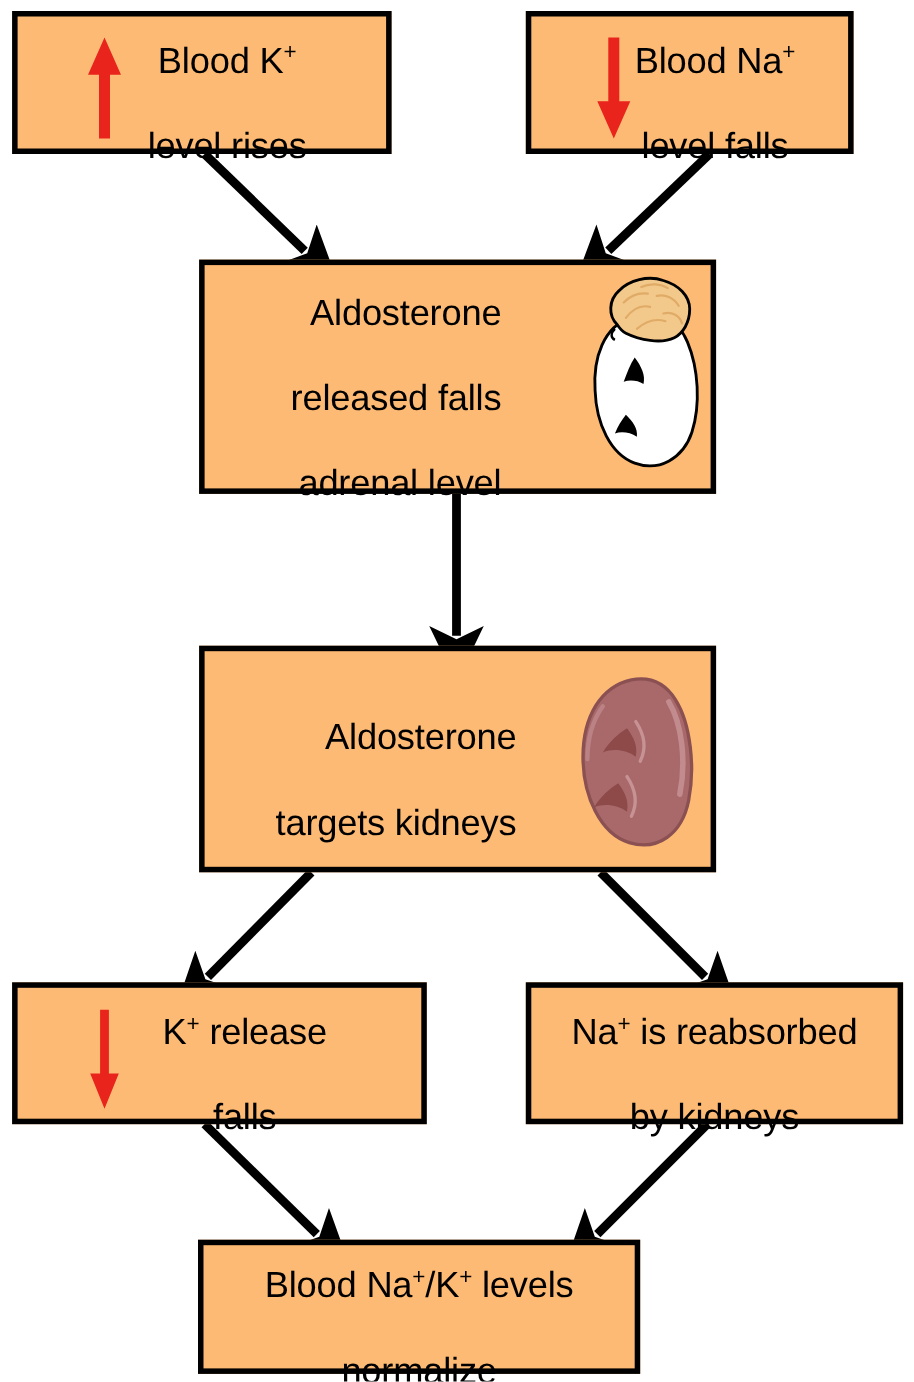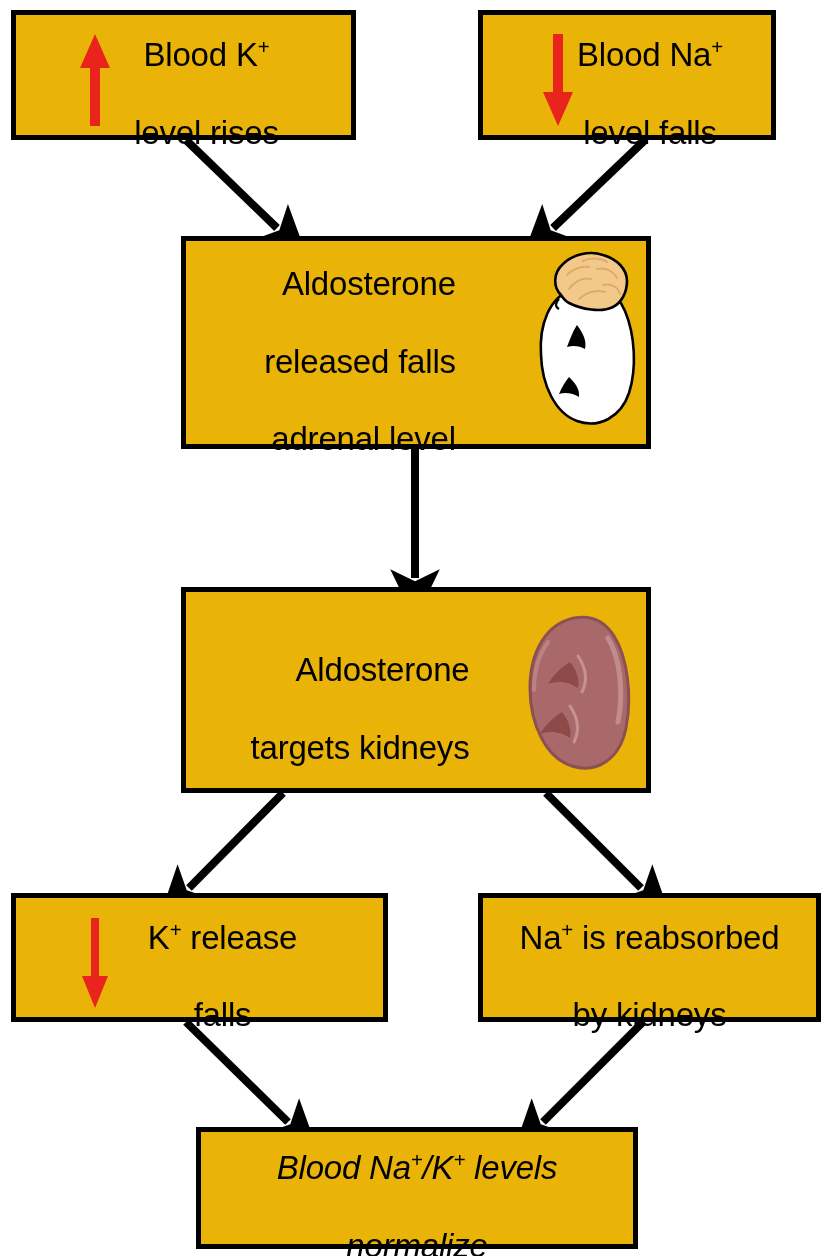--- a/index.html
+++ b/index.html
@@ -8,21 +8,21 @@
     width:831px;height:1256px;position:relative;overflow:hidden;
     font-family:"Liberation Sans","DejaVu Sans",sans-serif;
     -webkit-font-smoothing:antialiased;
   }
   #flow-root{position:absolute;left:0;top:0;width:831px;height:1256px;}
 
   
   .node{
     position:absolute;
     box-sizing:border-box;
-    background:#eab308;
+    background:#fdba74;
     border:5px solid #000000;
     display:flex;
     align-items:center;
     justify-content:center;
     z-index:3;
   }
   .node .label{
     font-size:33px;
     line-height:1.17;
     color:#000;
@@ -153,20 +153,20 @@
     </div>
   </div>
 
   <div class="node" style="left:478px;top:893px;width:343px;height:129px;">
     <div class="label">
       <span>Na</span><sup>+</sup><span> is reabsorbed</span><br>
       <span>by kidneys</span>
     </div>
   </div>
 
-  <div class="node" style="left:196px;top:1127px;width:442px;height:122px;font-style:italic;">
+  <div class="node" style="left:180px;top:1127px;width:402px;height:122px;">
     <div class="label">
       <span>Blood Na</span><sup>+</sup><span>/K</span><sup>+</sup><span> levels</span><br>
       <span>normalize</span>
     </div>
   </div>
 
 </div>
 
 </body></html>

